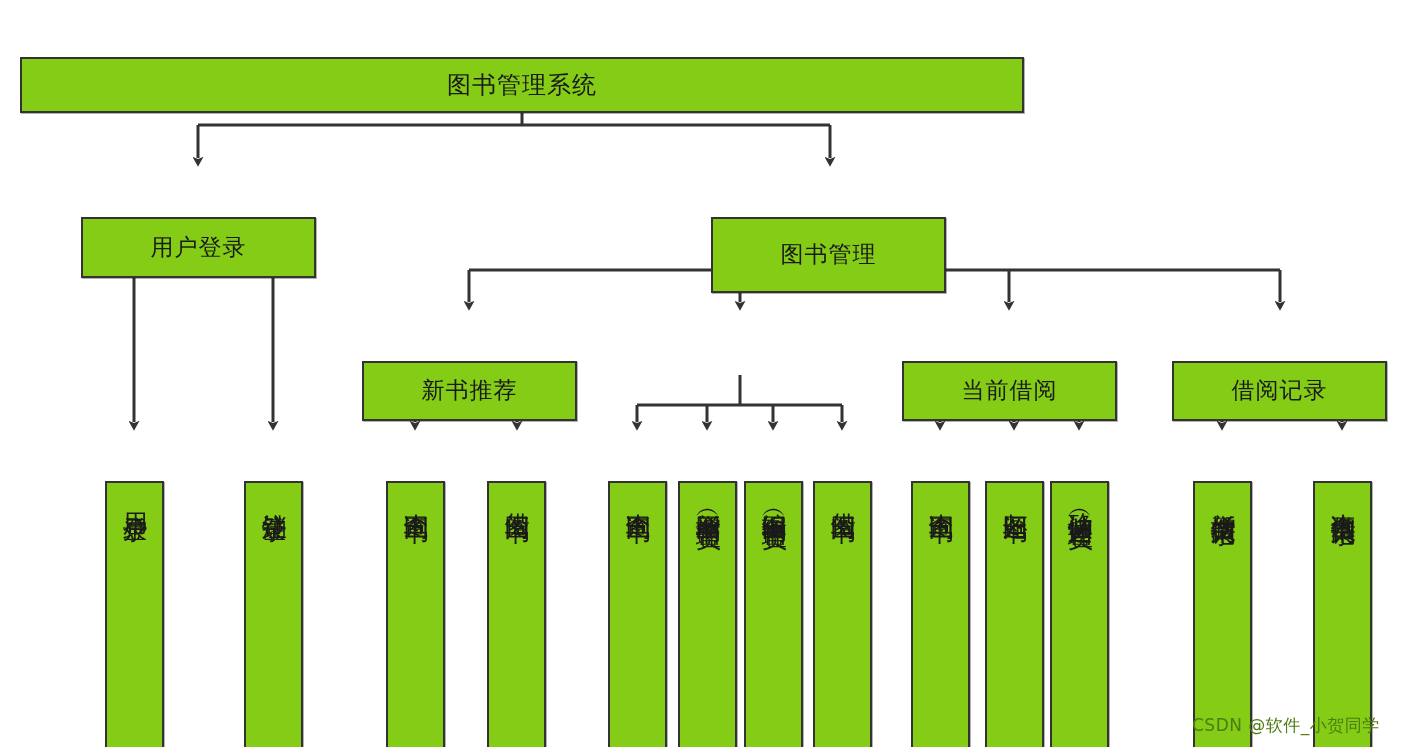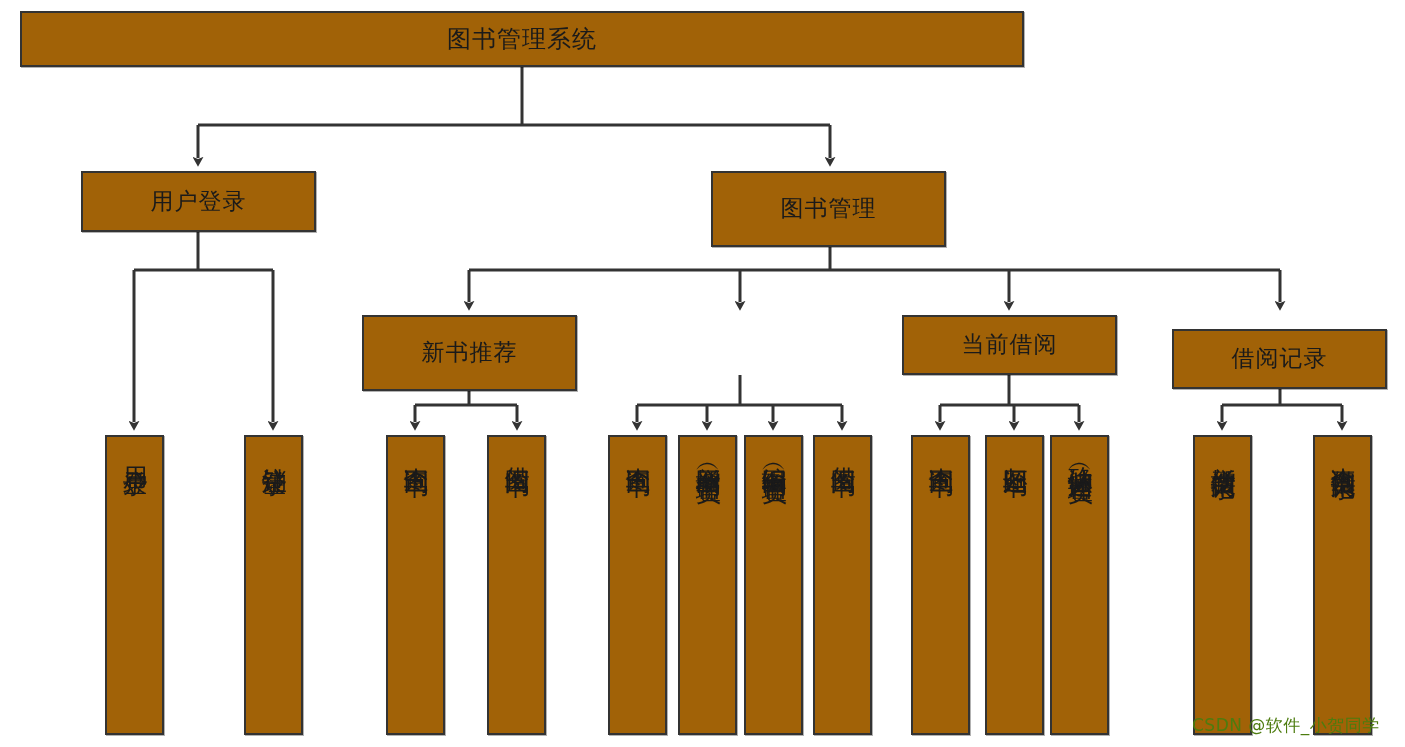--- a/index.html
+++ b/index.html
@@ -22,27 +22,28 @@
     position: absolute;
     left: 0;
     top: 0;
     width: 1405px;
     height: 747px;
     pointer-events: none;
   }
   .node {
     position: absolute;
     box-sizing: border-box;
-    background: #a16207;
+    background: #84cc16;
     border: 2px solid #333333;
     display: flex;
     align-items: center;
     justify-content: center;
     color: #1a1a1a;
     box-shadow: 1px 1px 0 rgba(0,0,0,0.30);
+    margin-top: 46px;
   }
   .node-label {
     display: block;
     text-align: center;
     line-height: 1.18;
   }
   
   .node.horiz .node-label {
     font-size: 23px;
     letter-spacing: 1px;
@@ -137,27 +138,27 @@
     <span class="node-label">图书管理系统</span>
   </div>
 
   <div class="node horiz" style="left:81px; top:171px; width:235px; height:61px;">
     <span class="node-label">用户登录</span>
   </div>
   <div class="node horiz" style="left:711px; top:171px; width:235px; height:76px;">
     <span class="node-label">图书管理</span>
   </div>
 
-  <div class="node horiz" style="left:362px; top:315px; width:215px; height:76px;">
+  <div class="node horiz" style="left:362px; top:315px; width:215px; height:60px;">
     <span class="node-label">新书推荐</span>
   </div>
   <div class="node horiz" style="left:902px; top:315px; width:215px; height:60px;">
     <span class="node-label">当前借阅</span>
   </div>
-  <div class="node horiz" style="left:1172px; top:329px; width:215px; height:60px;">
+  <div class="node horiz" style="left:1172px; top:315px; width:215px; height:60px;">
     <span class="node-label">借阅记录</span>
   </div>
 
   <div class="node vert" style="left:105px; top:435px; width:59px; height:300px;">
     <span class="node-label">用户登录</span>
   </div>
   <div class="node vert" style="left:244px; top:435px; width:59px; height:300px;">
     <span class="node-label">注销登录</span>
   </div>
 

